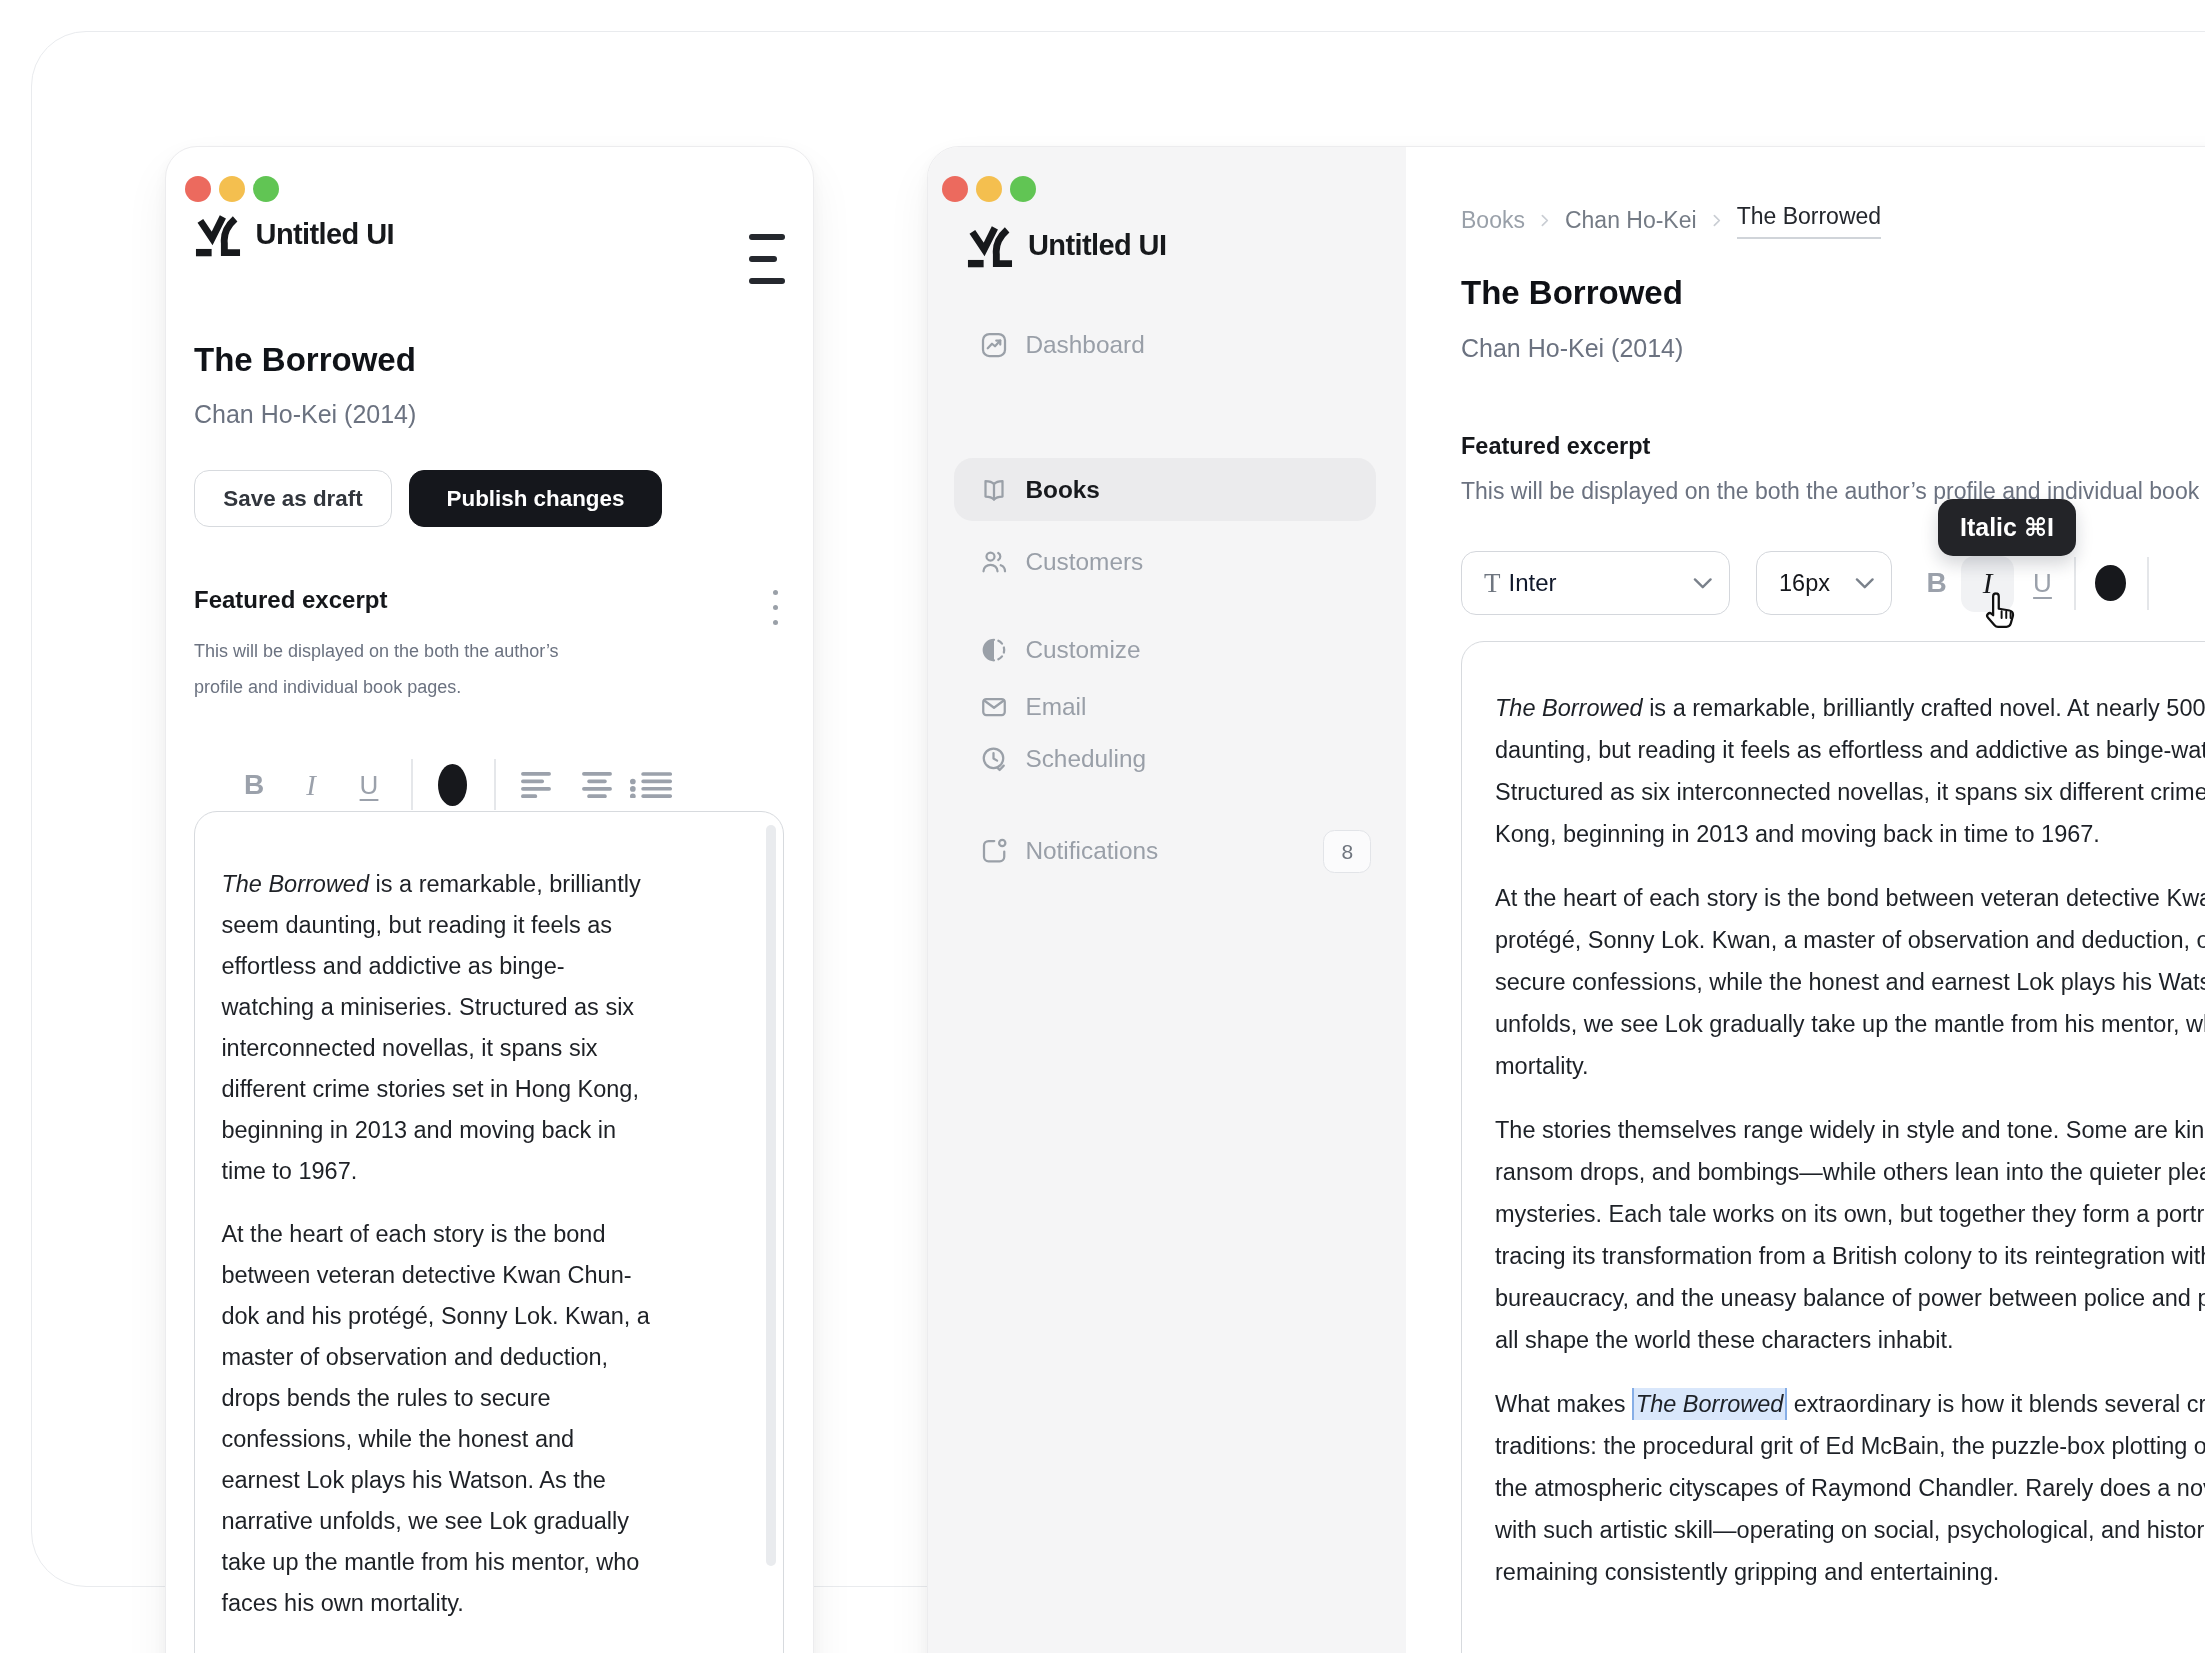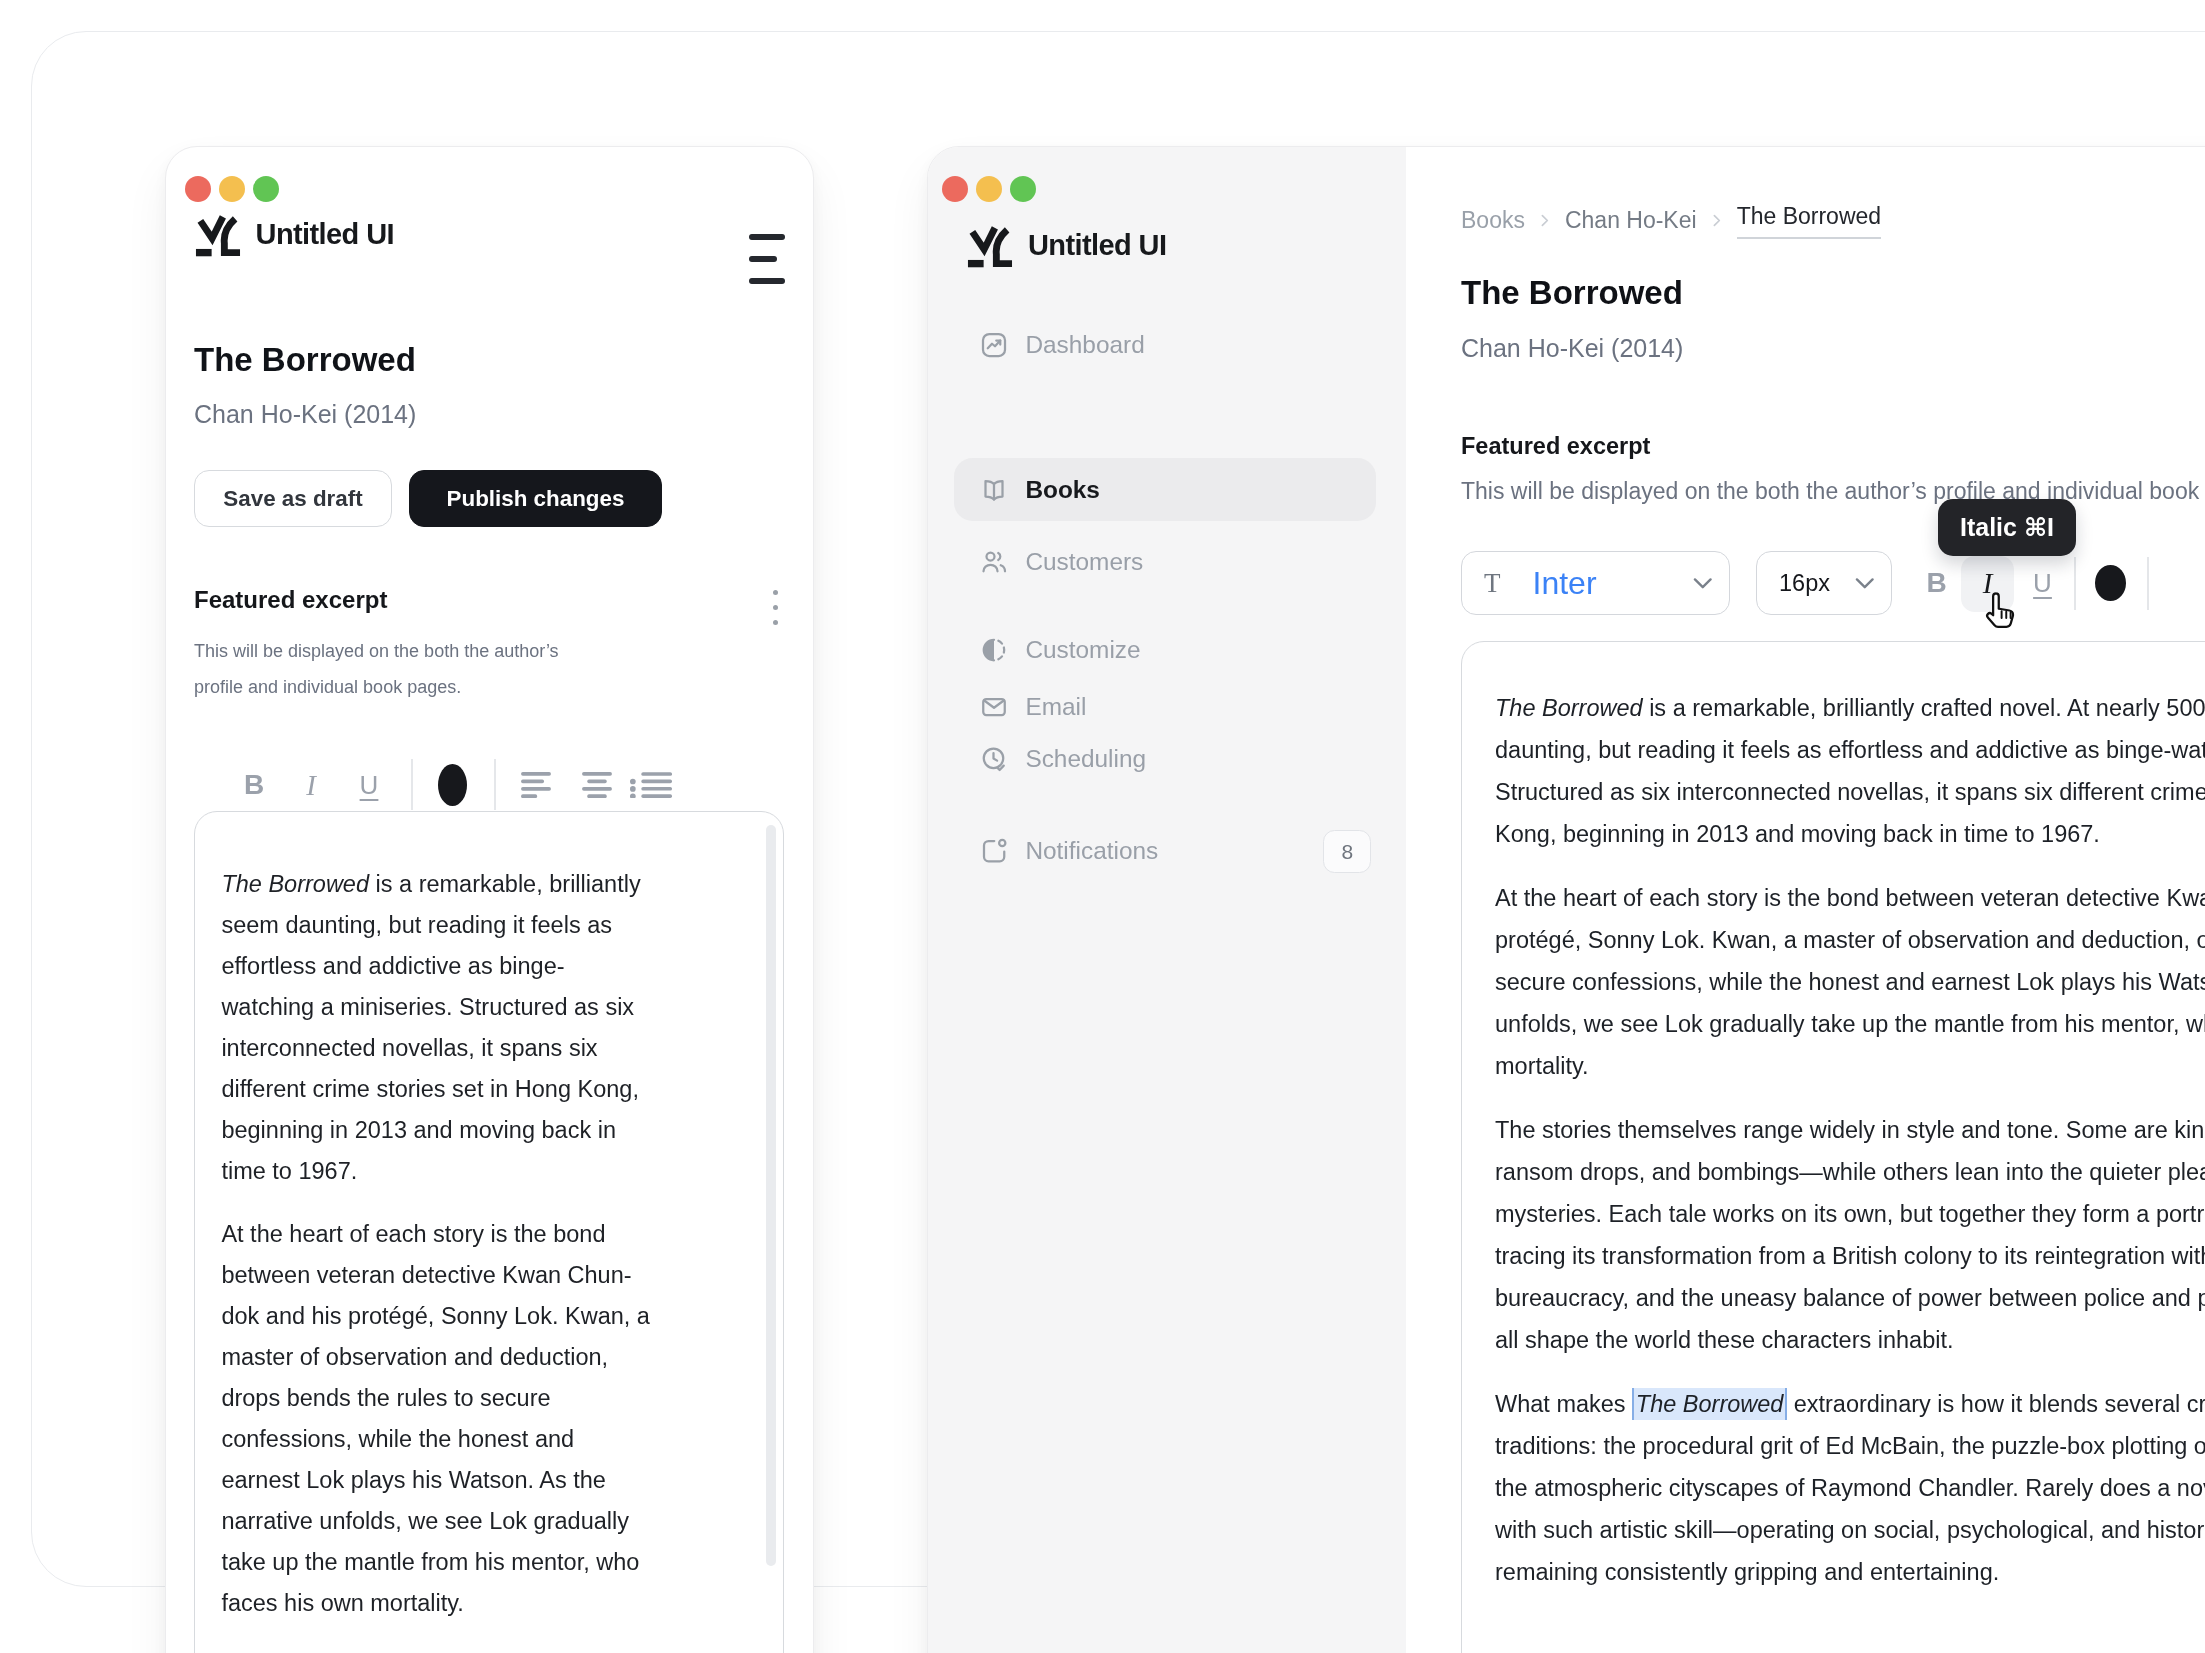--- a/index.html
+++ b/index.html
@@ -79,21 +79,21 @@
   .mn-desc{position:absolute;left:55px;top:331px;font-size:23px;color:#6b7280;white-space:nowrap;z-index:1;}
   .tooltip{position:absolute;left:532px;top:343px;height:57px;padding:0 22px;background:#232428;color:#fff;
            border-radius:15px;display:flex;align-items:center;font-size:25px;font-weight:700;z-index:3;
            box-shadow:0 8px 17px rgba(16,24,40,.18);white-space:nowrap;margin-top:9px;}
   .toolbar{position:absolute;left:0;top:404px;width:913px;height:64px;z-index:2;}
   .select{position:absolute;top:0;height:64px;background:#fff;border:1.7px solid #d4d7dc;border-radius:15px;
           box-sizing:border-box;display:flex;align-items:center;cursor:pointer;}
   .sel-font{left:55px;width:269px;}
   .sel-size{left:350px;width:136px;}
   .t-ic{font-family:"Liberation Serif","DejaVu Serif",serif;font-size:27px;color:#6f7680;margin-left:22px;}
-  .sel-font .sel-val{margin-left:32px;font-size:32px;color:#3b82f6;}
+  .sel-font .sel-val{margin-left:8px;font-size:24px;color:#0f172a;}
   .sel-size .sel-val{margin-left:22px;font-size:23.5px;color:#15171c;}
   .chev{margin-left:auto;margin-right:17px;width:19.5px;height:12.6px;color:#7a818b;flex:0 0 auto;}
   .tb-btn{position:absolute;top:0;height:64px;display:flex;align-items:center;justify-content:center;color:#9ba1ab;cursor:pointer;}
   .tb-b{left:514px;width:33px;}
   .i-pill{left:555px;top:4.6px;width:53px;height:56px;background:#f1f2f4;border-radius:13.8px;color:#17191c;}
   .tb-u{left:620px;width:33px;}
   .toolbar .vdiv{top:5.7px;height:53px;background:#e4e6e9;}
   .toolbar .swatch{left:689px;top:14.4px;width:31px;height:36px;}
   .hand{position:absolute;left:571px;top:441px;width:48px;height:48px;z-index:5;}
   #app-editor{left:55px;top:494px;width:896px;height:1126px;}

